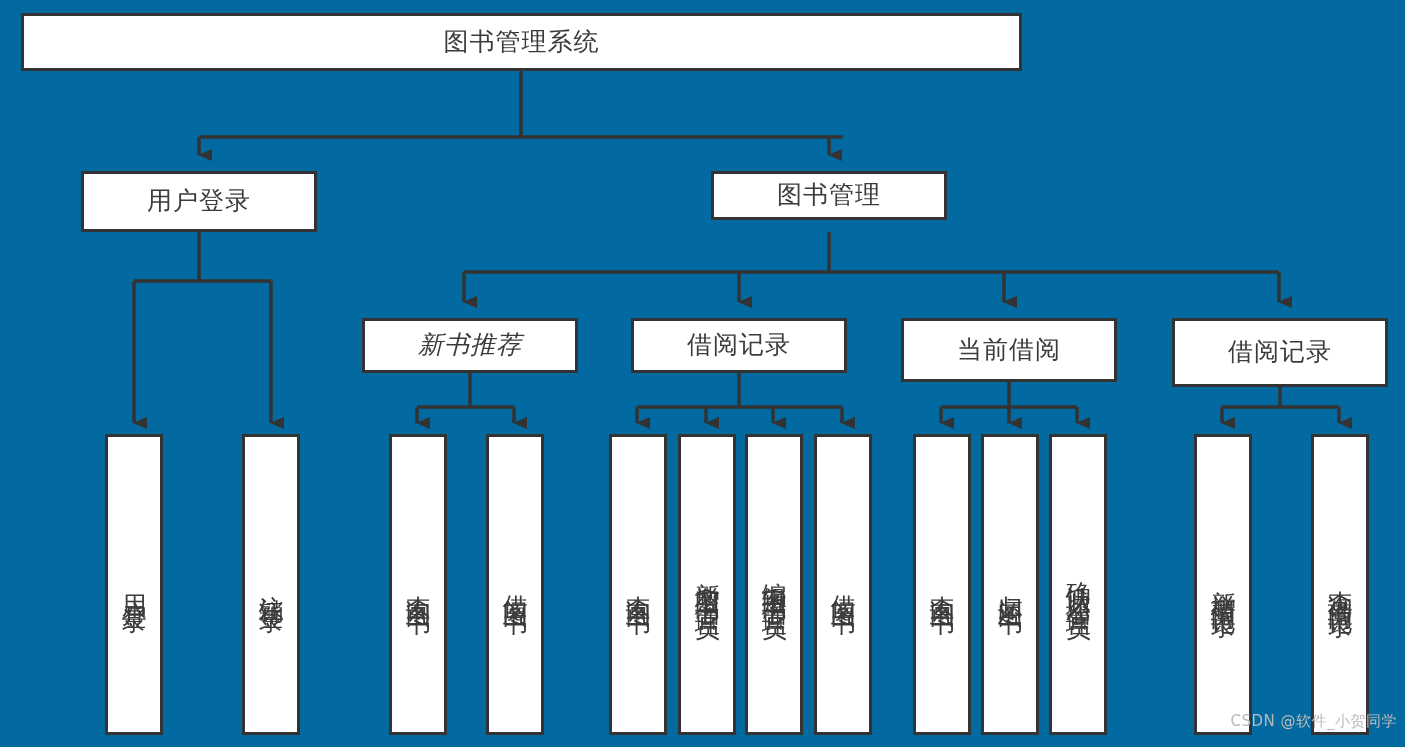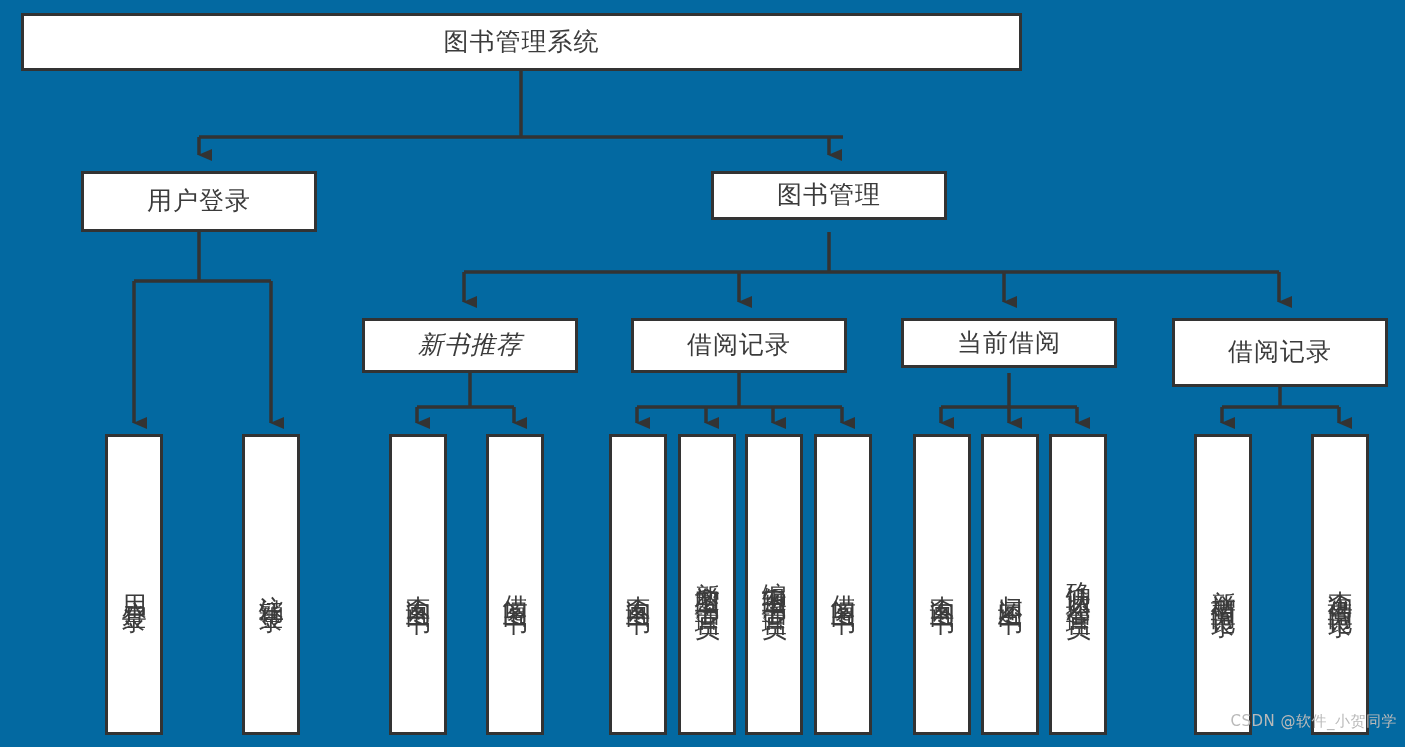--- a/index.html
+++ b/index.html
@@ -127,21 +127,21 @@
   <div class="node-box" style="left:711px; top:171px; width:236px; height:49px;">
     <span class="node-label-h">图书管理</span>
   </div>
 
   <div class="node-box" style="left:362px; top:318px; width:216px; height:55px;font-style:italic;">
     <span class="node-label-h">新书推荐</span>
   </div>
   <div class="node-box" style="left:631px; top:318px; width:216px; height:55px;">
     <span class="node-label-h">借阅记录</span>
   </div>
-  <div class="node-box" style="left:901px; top:318px; width:216px; height:50px;">
+  <div class="node-box" style="left:901px; top:318px; width:216px; height:64px;">
     <span class="node-label-h">当前借阅</span>
   </div>
   <div class="node-box" style="left:1172px; top:318px; width:216px; height:69px;">
     <span class="node-label-h">借阅记录</span>
   </div>
 
   <div class="node-box" style="left:105px; top:434px; width:58px; height:301px;">
     <span class="node-label-v">用户登录</span>
   </div>
   <div class="node-box" style="left:242px; top:434px; width:58px; height:301px;">

